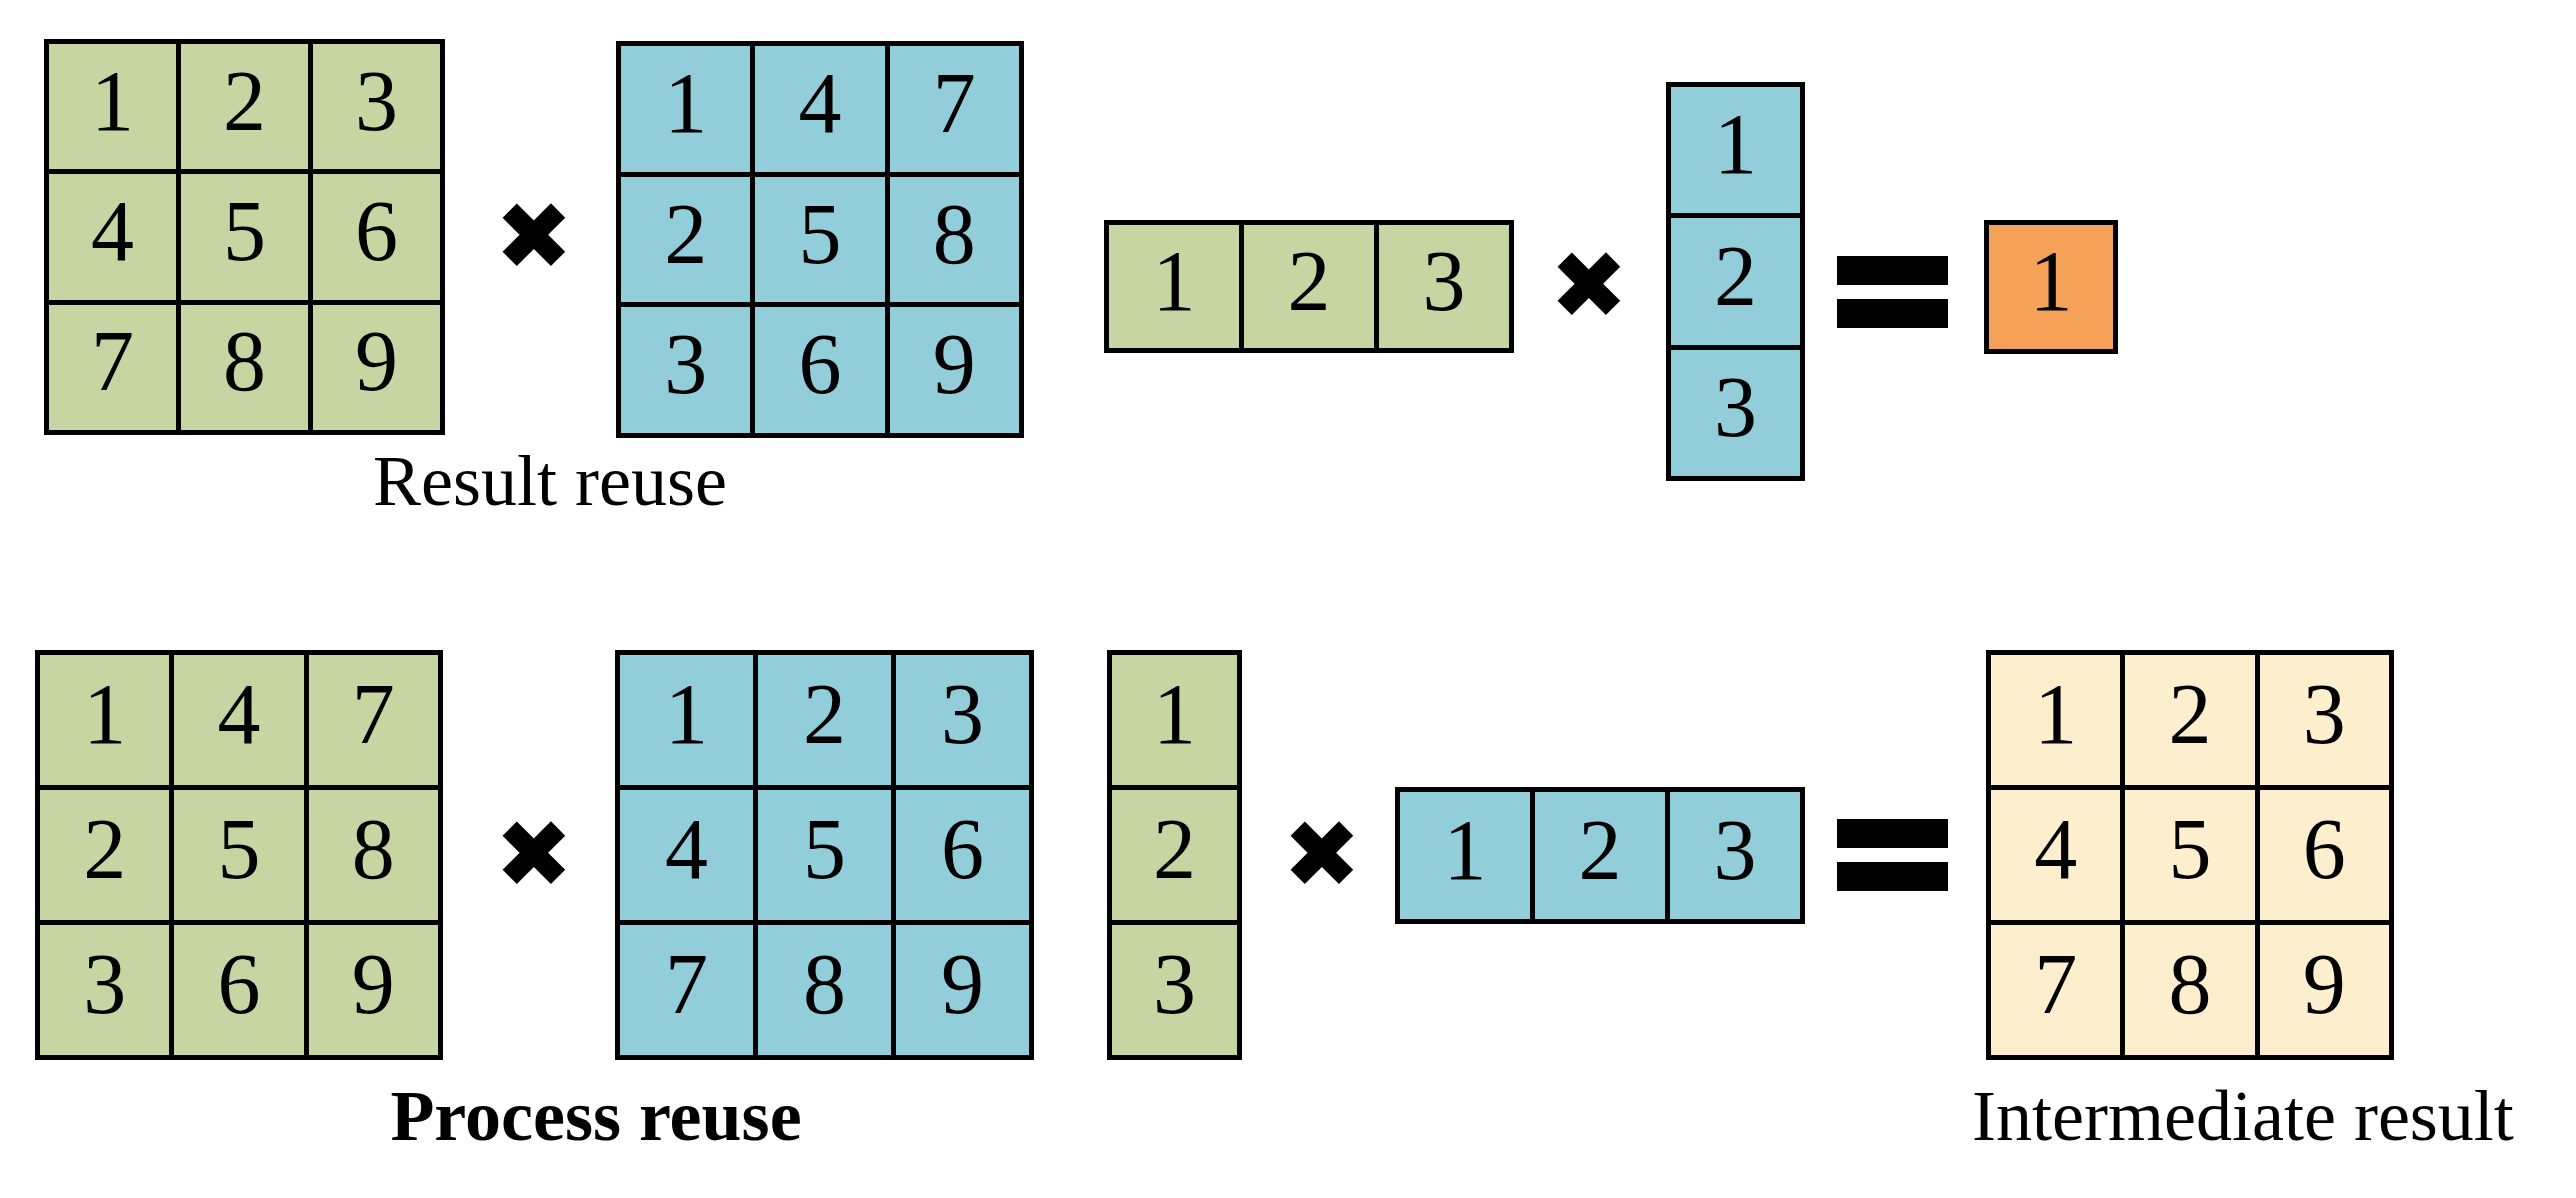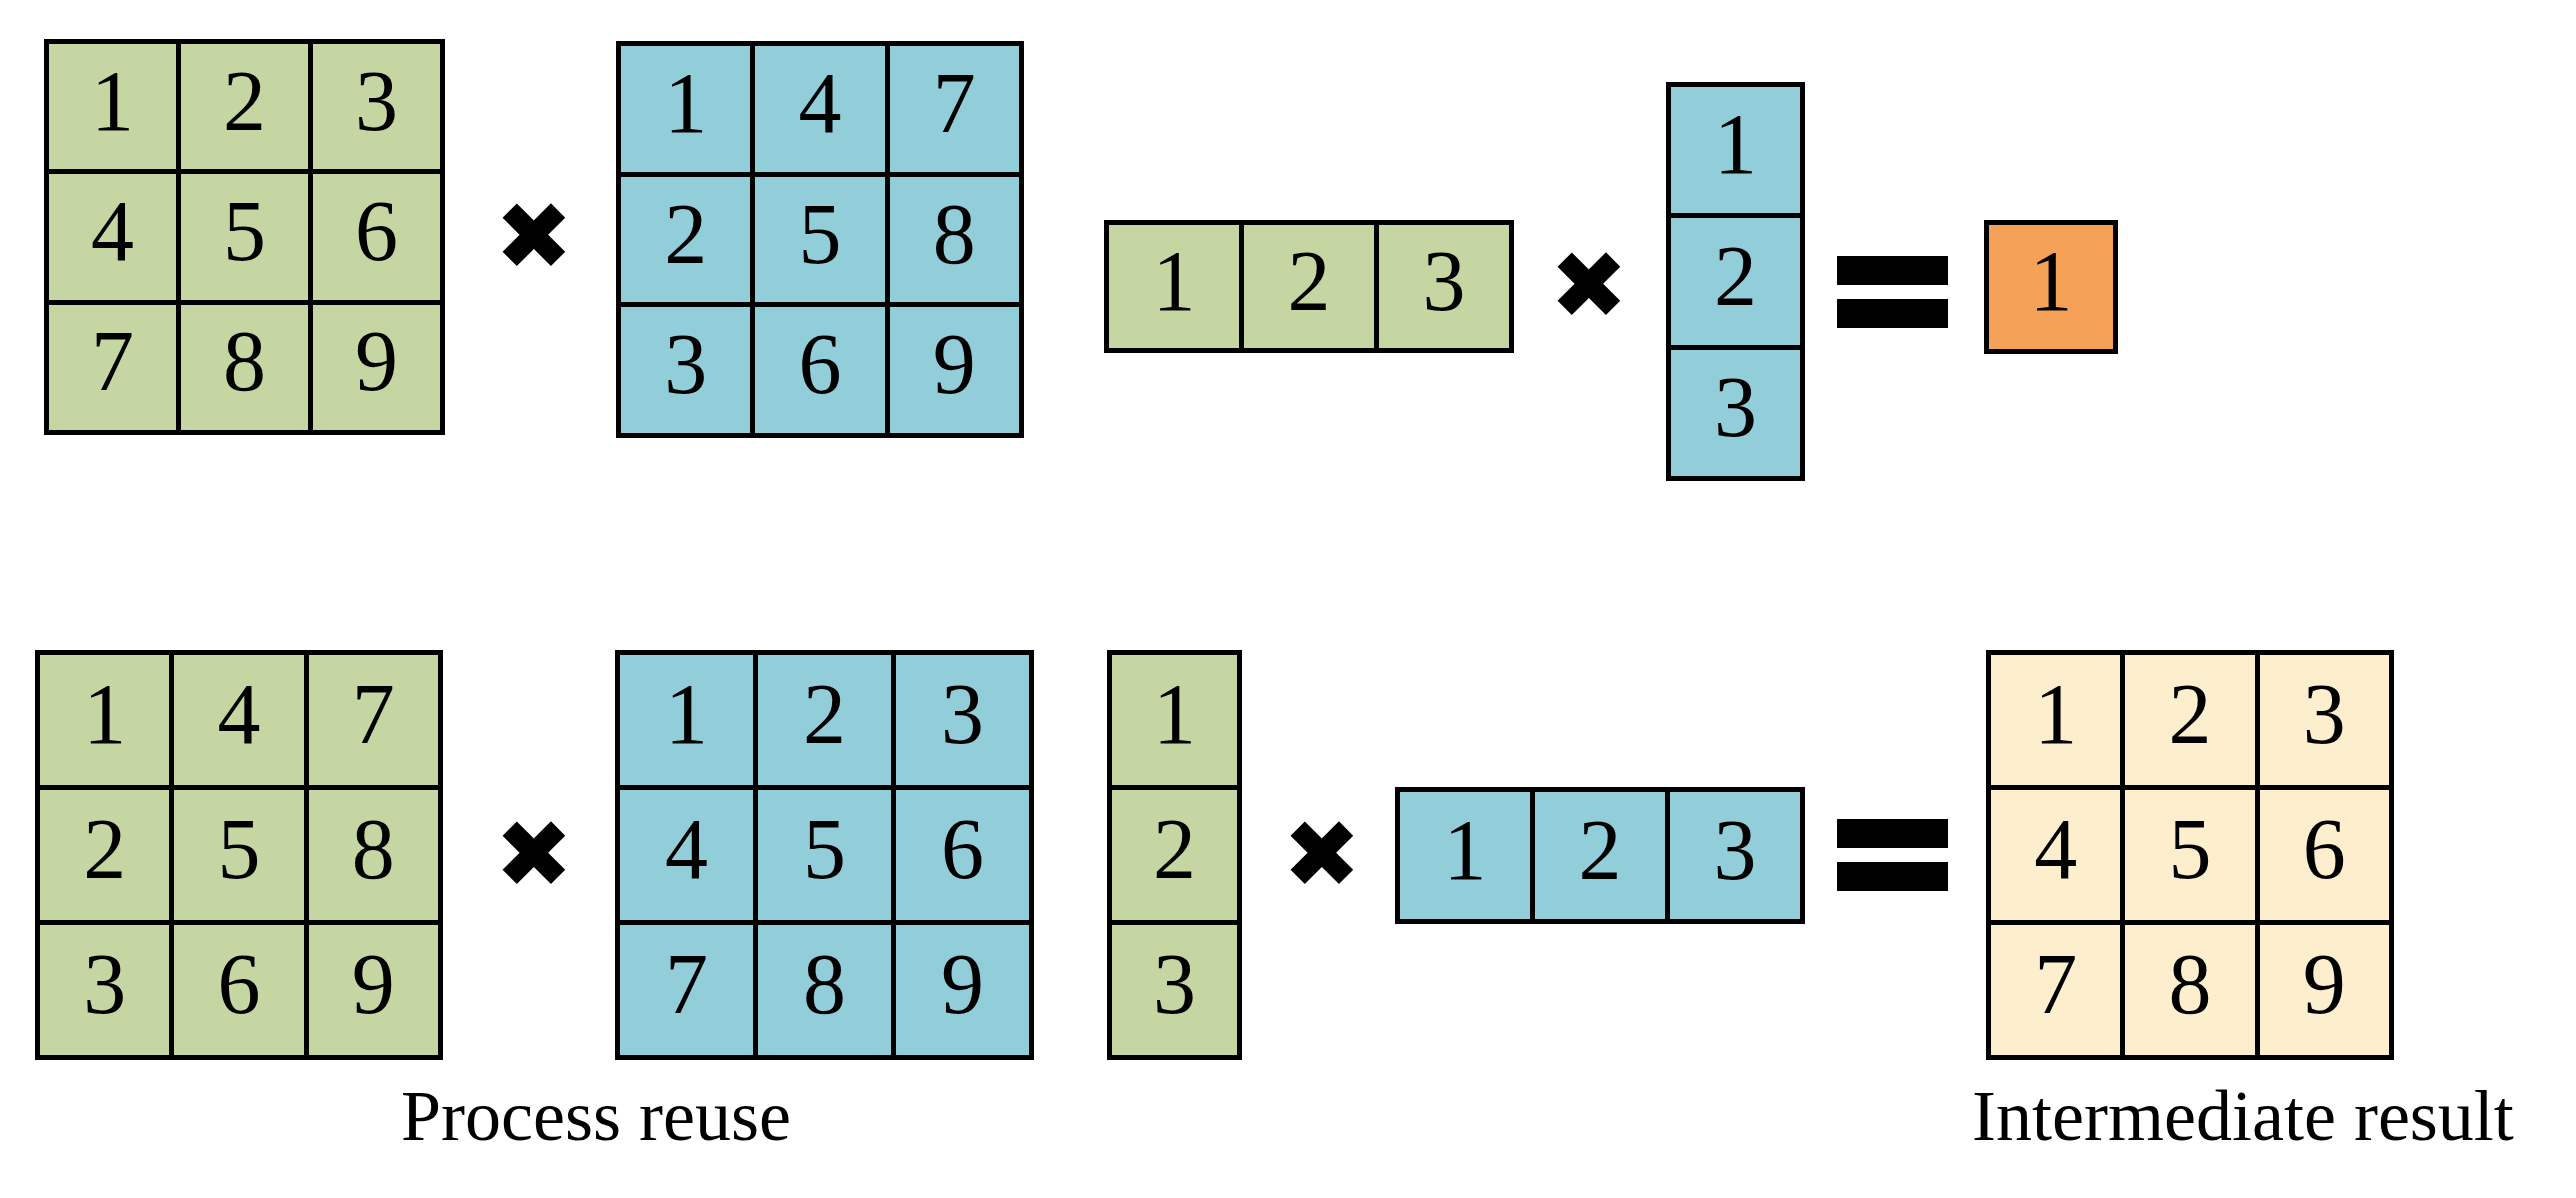--- a/index.html
+++ b/index.html
@@ -81,20 +81,21 @@
     <div class="cell">4</div>
     <div class="cell">7</div>
     <div class="cell">2</div>
     <div class="cell">5</div>
     <div class="cell">8</div>
     <div class="cell">3</div>
     <div class="cell">6</div>
     <div class="cell">9</div>
   </div>
 
+  <div class="caption" style="left:257px;top:445px;width:586px;">Result reuse</div>
 
   <div class="mat cols3 green" style="left:1104px;top:220px;width:410px;height:133px;">
     <div class="cell">1</div>
     <div class="cell">2</div>
     <div class="cell">3</div>
   </div>
 
   <div class="times" style="left:1547px;top:241px;width:84px;height:90px;">✖</div>
 
   <div class="mat cols1 blue" style="left:1666px;top:82px;width:139px;height:399px;">
@@ -132,21 +133,21 @@
     <div class="cell">2</div>
     <div class="cell">3</div>
     <div class="cell">4</div>
     <div class="cell">5</div>
     <div class="cell">6</div>
     <div class="cell">7</div>
     <div class="cell">8</div>
     <div class="cell">9</div>
   </div>
 
-  <div class="caption" style="left:303px;top:1080px;width:586px;">Process reuse</div>
+  <div class="caption" style="left:303px;top:1080px;width:586px;font-weight:bold;">Process reuse</div>
 
   <div class="mat cols1 green" style="left:1107px;top:650px;width:135px;height:410px;">
     <div class="cell">1</div>
     <div class="cell">2</div>
     <div class="cell">3</div>
   </div>
 
   <div class="times" style="left:1280px;top:810px;width:84px;height:90px;">✖</div>
 
   <div class="mat cols3 blue" style="left:1395px;top:787px;width:410px;height:137px;">

